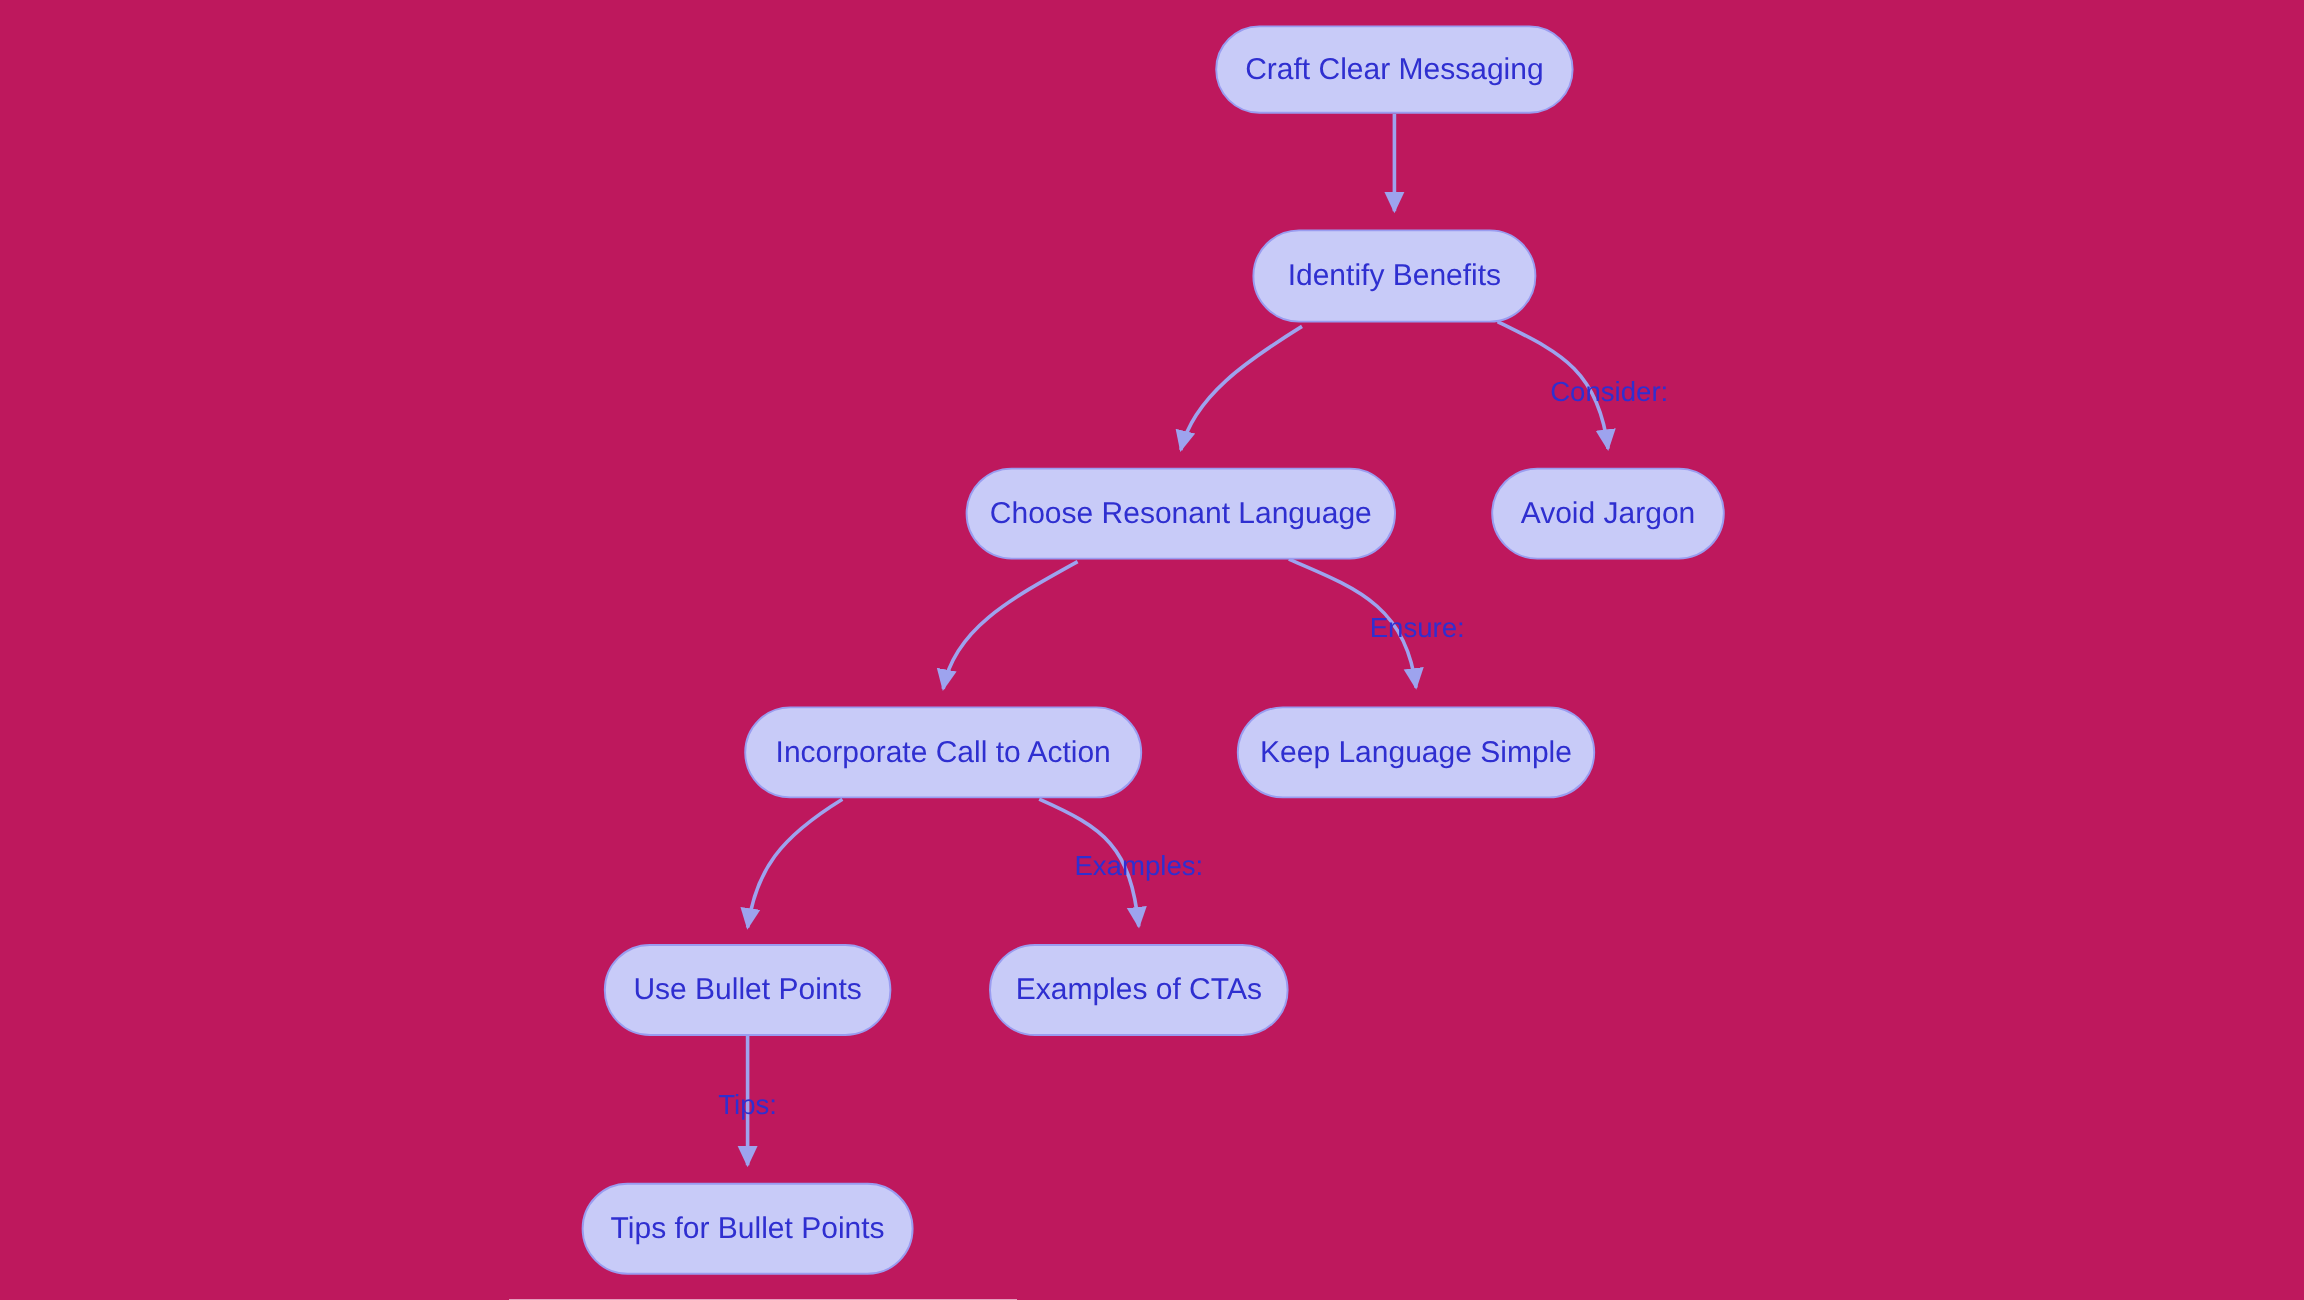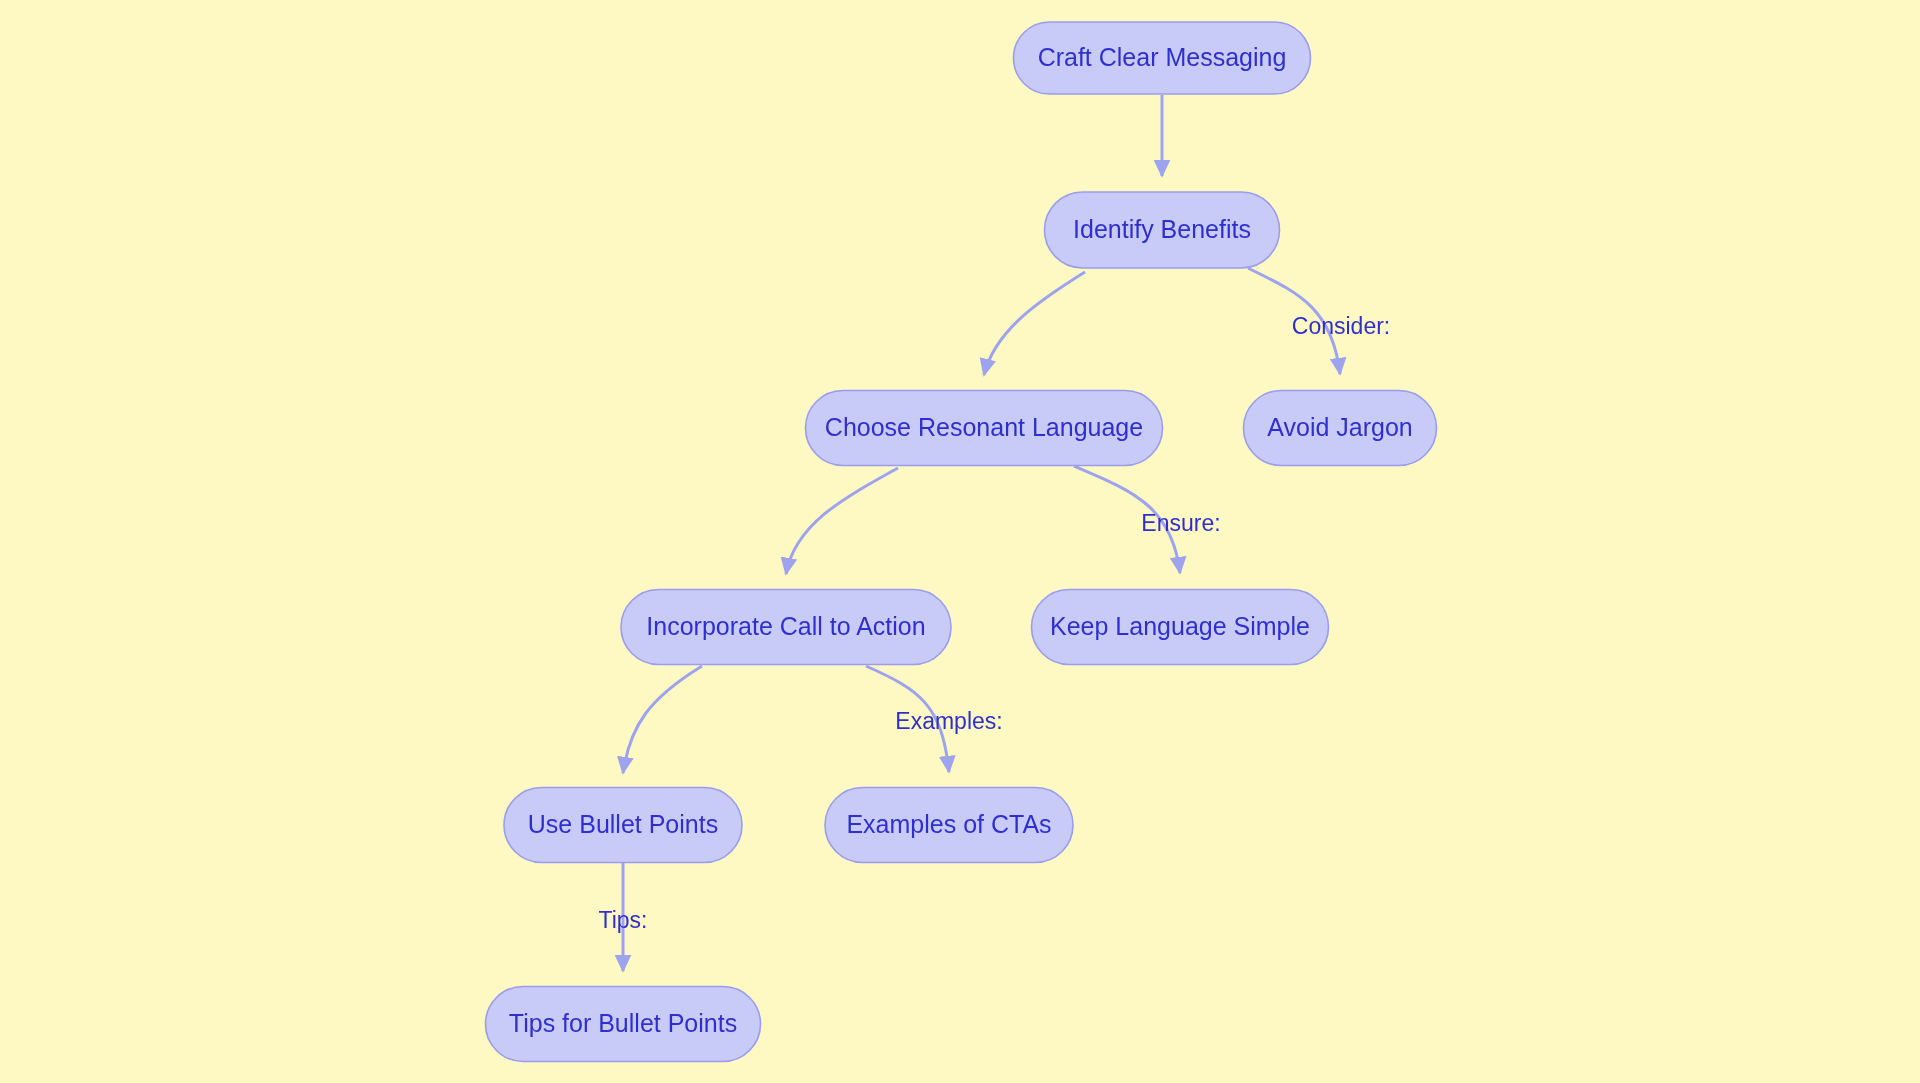--- a/index.html
+++ b/index.html
@@ -10,21 +10,21 @@
   body {
     width: 1920px;
     height: 1083px;
     font-family: "Liberation Sans", sans-serif;
     overflow: hidden;
   }
   #flowchart-root {
     position: relative;
     width: 1920px;
     height: 1083px;
-    background: #fef9c3;
+    background: #be185d;
   }
   svg.flow-svg {
     position: absolute;
     top: 0;
     left: 0;
     width: 1920px;
     height: 1083px;
     display: block;
   }
   .node-shape {

